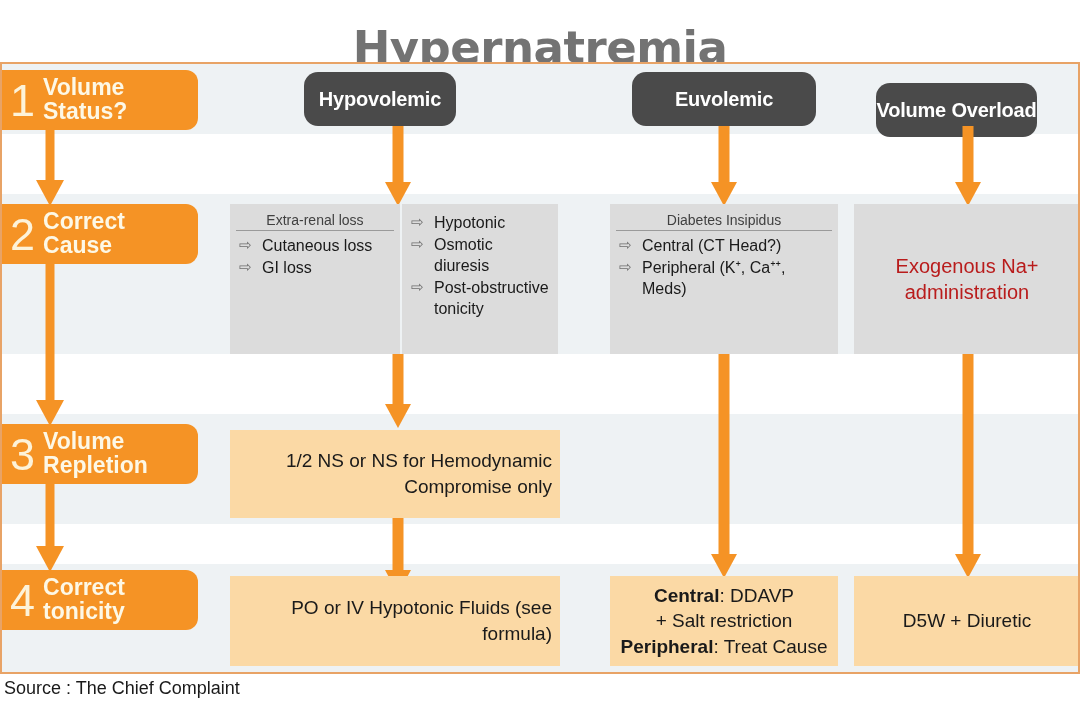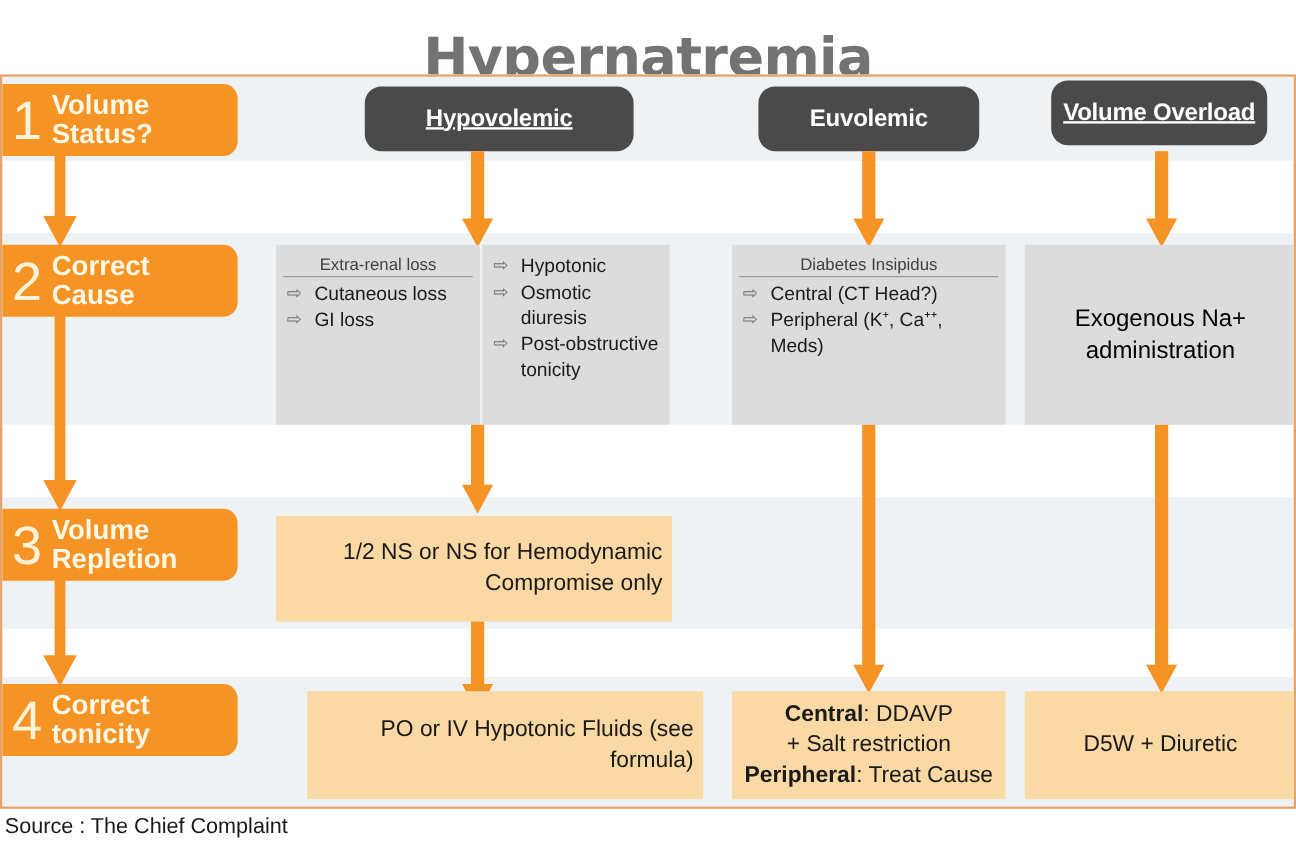--- a/index.html
+++ b/index.html
@@ -127,21 +127,21 @@
   }
   .gbox li .bullet {
     position: absolute;
     left: 3px;
     top: 0;
     color: #6f6f6f;
     font-size: 15px;
   }
   .gbox-plain {
     font-size: 20px;
-    color: #000000;
+    color: #b91c1c;
     text-align: center;
     line-height: 1.32;
     display: flex;
     align-items: center;
     justify-content: center;
     height: 100%;
     padding: 0 8px;
     box-sizing: border-box;
   }
 
@@ -238,27 +238,27 @@
   </div>
   <div class="arrow" style="left:26px; top:196px; width:44px; height:168px;">
     <div class="shaft" style="top:0; width:9px; height:142px;"></div>
     <div class="head" style="top:140px;"></div>
   </div>
   <div class="arrow" style="left:26px; top:416px; width:44px; height:94px;">
     <div class="shaft" style="top:0; width:9px; height:68px;"></div>
     <div class="head" style="top:66px;"></div>
   </div>
 
-  <div class="pill" style="left:302px; top:8px; width:224px; height:54px;text-decoration:underline;">
+  <div class="pill" style="left:302px; top:8px; width:152px; height:54px;">
     <span>Hypovolemic</span>
   </div>
   <div class="pill" style="left:630px; top:8px; width:184px; height:54px;">
     <span>Euvolemic</span>
   </div>
-  <div class="pill" style="left:874px; top:3px; width:180px; height:54px;text-decoration:underline;">
+  <div class="pill" style="left:874px; top:19px; width:161px; height:54px;">
     <span>Volume Overload</span>
   </div>
 
   <div class="arrow slim" style="left:374px; top:62px; width:44px; height:84px;">
     <div class="shaft" style="top:0; width:11px; height:58px;"></div>
     <div class="head" style="top:56px;"></div>
   </div>
   <div class="arrow slim" style="left:700px; top:62px; width:44px; height:84px;">
     <div class="shaft" style="top:0; width:11px; height:58px;"></div>
     <div class="head" style="top:56px;"></div>
@@ -334,21 +334,21 @@
 
   <div class="pbox" style="left:228px; top:366px; width:330px; height:88px;">
     <span>1/2 NS or NS for Hemodynamic Compromise only</span>
   </div>
 
   <div class="arrow slim" style="left:374px; top:454px; width:44px; height:80px;">
     <div class="shaft" style="top:0; width:11px; height:54px;"></div>
     <div class="head" style="top:52px;"></div>
   </div>
 
-  <div class="pbox" style="left:228px; top:512px; width:330px; height:90px;margin-left:26px;">
+  <div class="pbox" style="left:228px; top:512px; width:330px; height:90px;">
     <span>PO or IV Hypotonic Fluids (see formula)</span>
   </div>
 
   <div class="pbox" style="left:608px; top:512px; width:228px; height:90px; flex-direction:column; justify-content:center;">
     <div>
       <b>Central</b><span>: DDAVP</span>
     </div>
     <div>+ Salt restriction</div>
     <div>
       <b>Peripheral</b><span>: Treat Cause</span>

